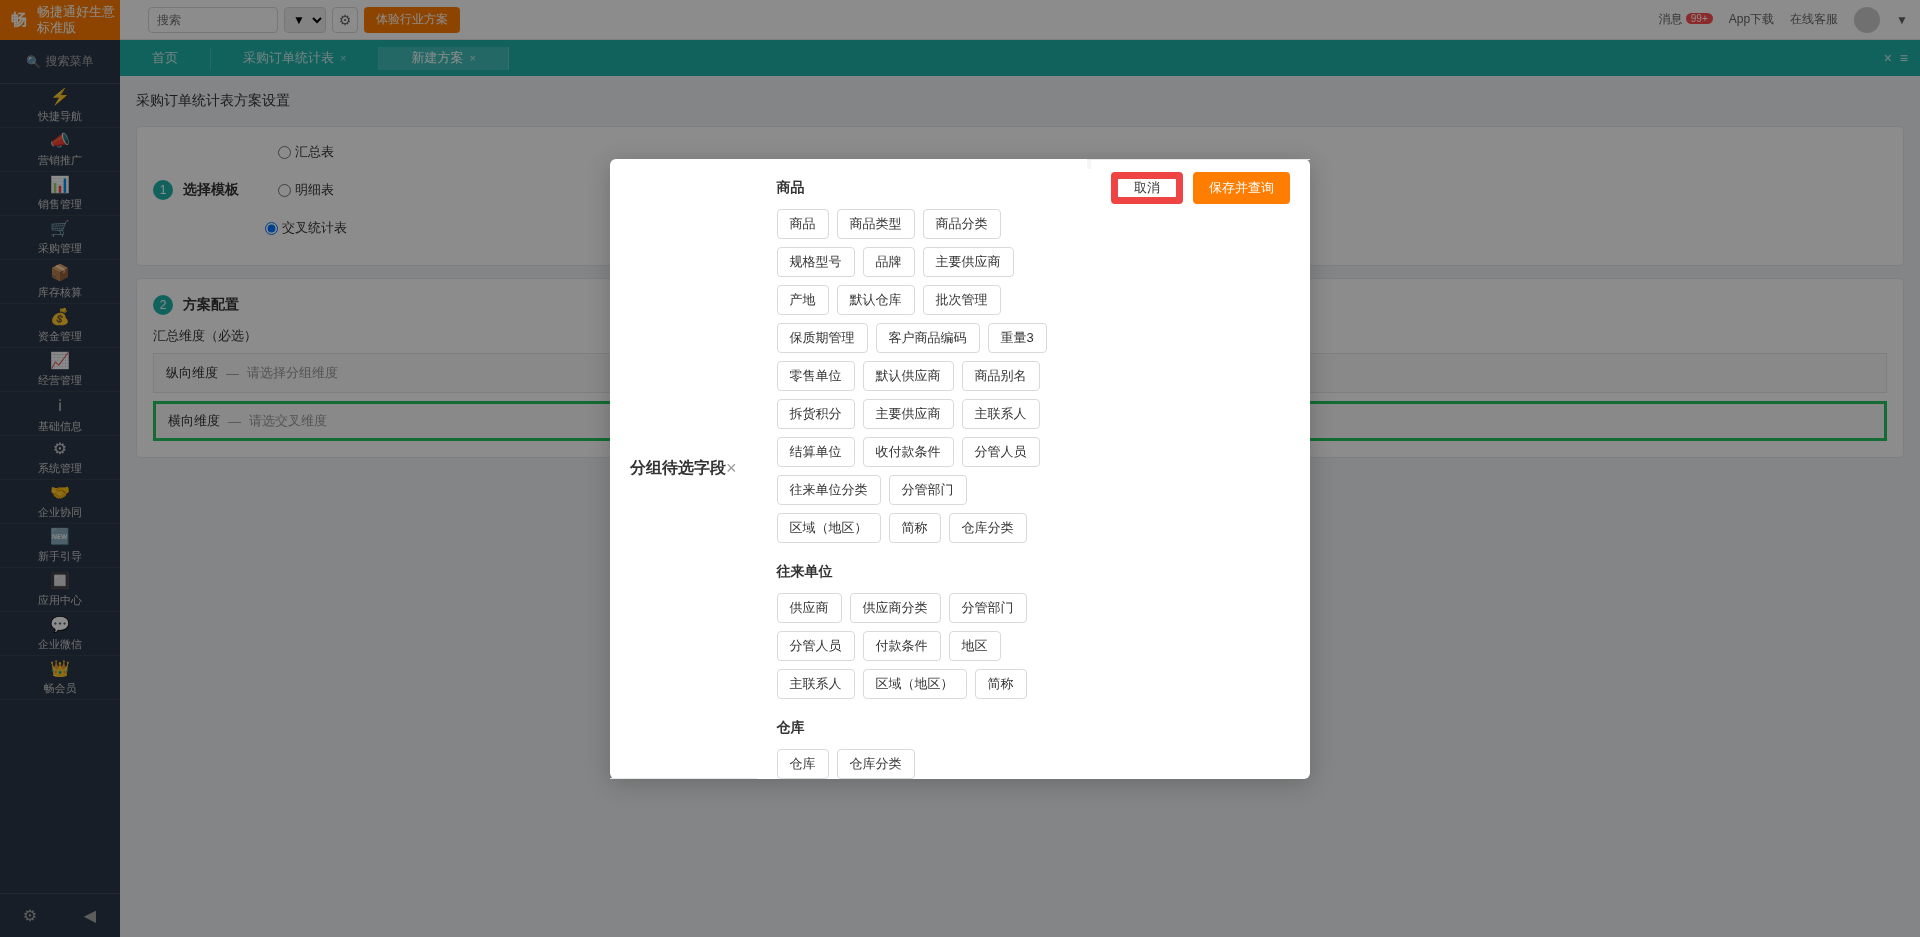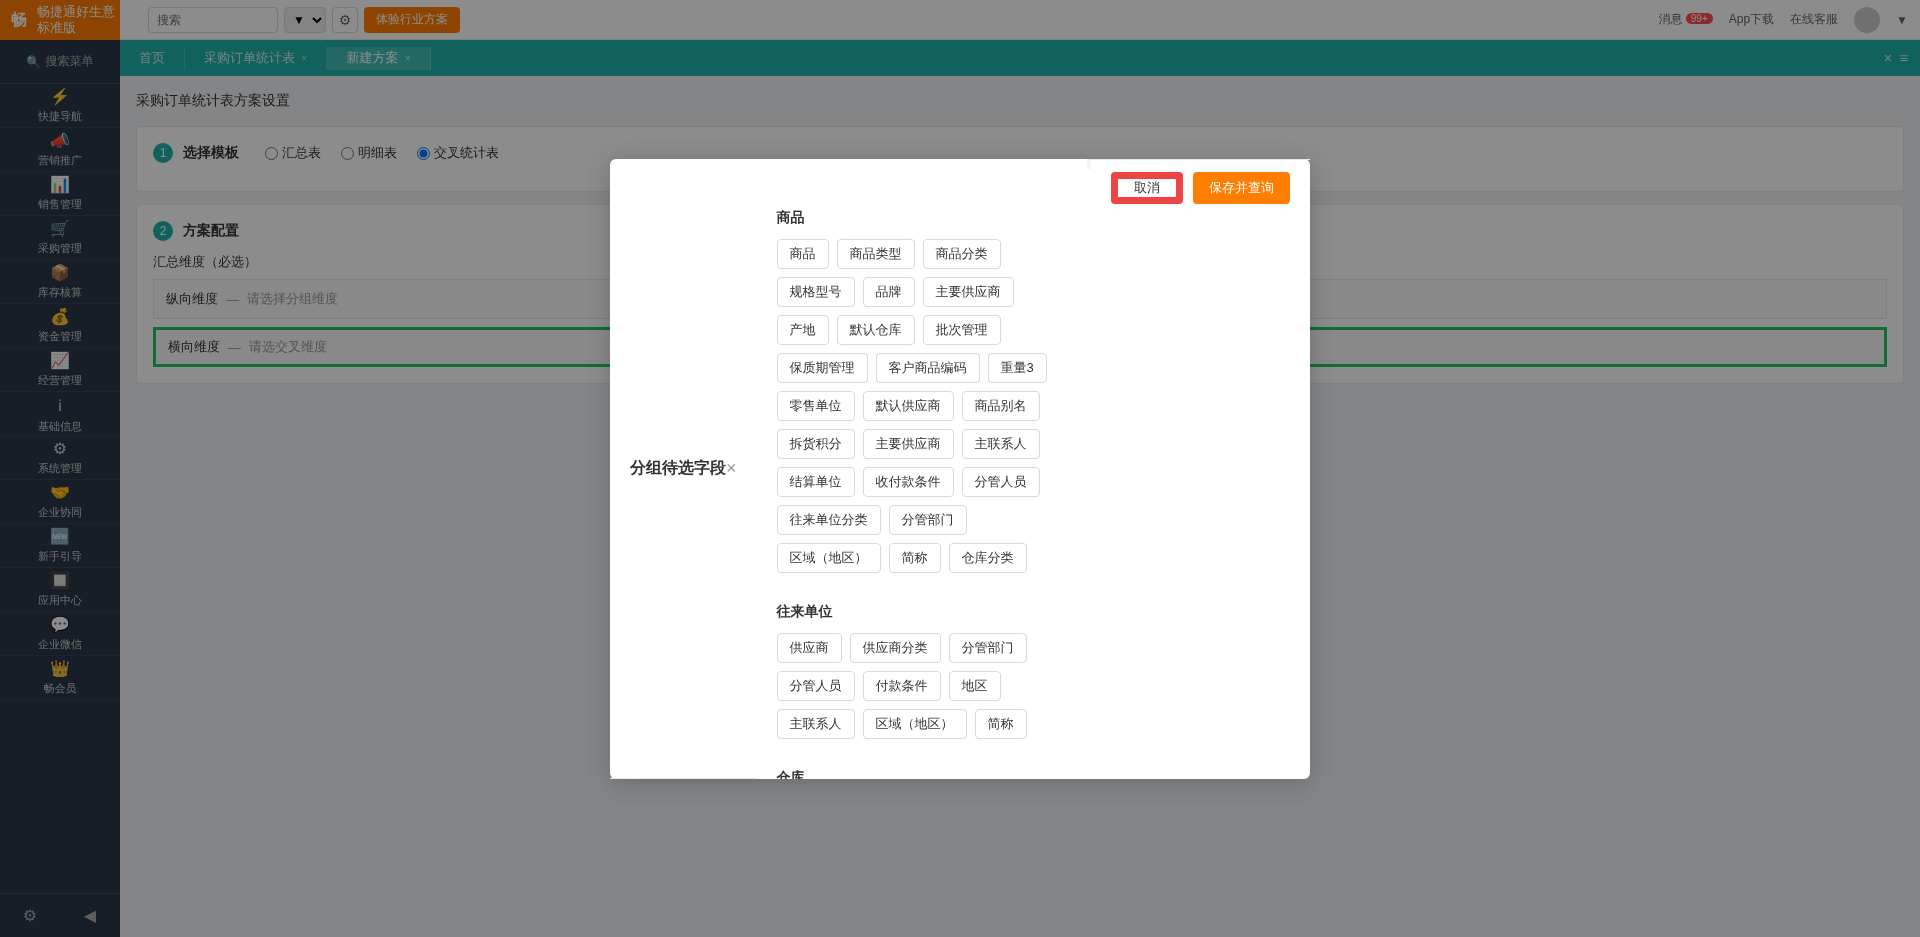--- a/index.html
+++ b/index.html
@@ -71,21 +71,21 @@
     .navtabs {
       position: fixed;
       top: 40px; left: 120px; right: 0;
       height: 36px;
       background: #20b2aa;
       display: flex; align-items: center;
       z-index: 99;
     }
     .navtab {
       height: 23px;
-      padding: 0 19px;
+      padding: 0 32px;
       display: flex; align-items: center; gap: 6px;
       color: rgba(255,255,255,0.8);
       cursor: pointer; font-size: 13px;
       border-right: 1px solid rgba(255,255,255,0.2);
     }
     .navtab.active {
       background: rgba(255,255,255,0.15);
       color: #fff;
     }
     .navtab .close-btn {
@@ -167,21 +167,21 @@
       display: flex; align-items: center; gap: 10px;
       margin-bottom: 12px;
     }
     .step-num {
       width: 20px; height: 20px;
       background: #20b2aa; color: #fff;
       border-radius: 50%; font-size: 12px;
       display: flex; align-items: center; justify-content: center;
     }
     .step-label { font-size: 14px; font-weight: bold; color: #333; }
-    .radio-group { display: flex; gap: 20px; align-items: center; }
+    .radio-group { display: flex; gap: 20px; align-items: center; flex-direction: column; }
     .radio-item { display: flex; align-items: center; gap: 4px; font-size: 13px; color: #333; cursor: pointer; }
 
     
     .overlay {
       position: fixed; top: 0; left: 0; right: 0; bottom: 0;
       background: rgba(0,0,0,0.45);
       z-index: 200;
       display: flex; align-items: center; justify-content: center;
     }
 
@@ -202,21 +202,21 @@
     }
     .modal-title { font-size: 16px; font-weight: bold; color: #333; }
     .modal-close { font-size: 18px; color: #999; cursor: pointer; line-height: 1; }
     .modal-body {
       flex: 1; overflow-y: auto; overflow-x: auto;
       padding: 20px;
       position: relative;
     }
 
     
-    .field-section { margin-bottom: 20px; margin-top: 30px; }
+    .field-section { margin-bottom: 20px; }
     .section-title {
       font-size: 14px; font-weight: bold; color: #333;
       margin-bottom: 12px;
     }
     .field-tags {
       display: flex; flex-wrap: wrap; gap: 8px;
     }
     .field-tag {
       height: 30px;
       padding: 0 12px;

